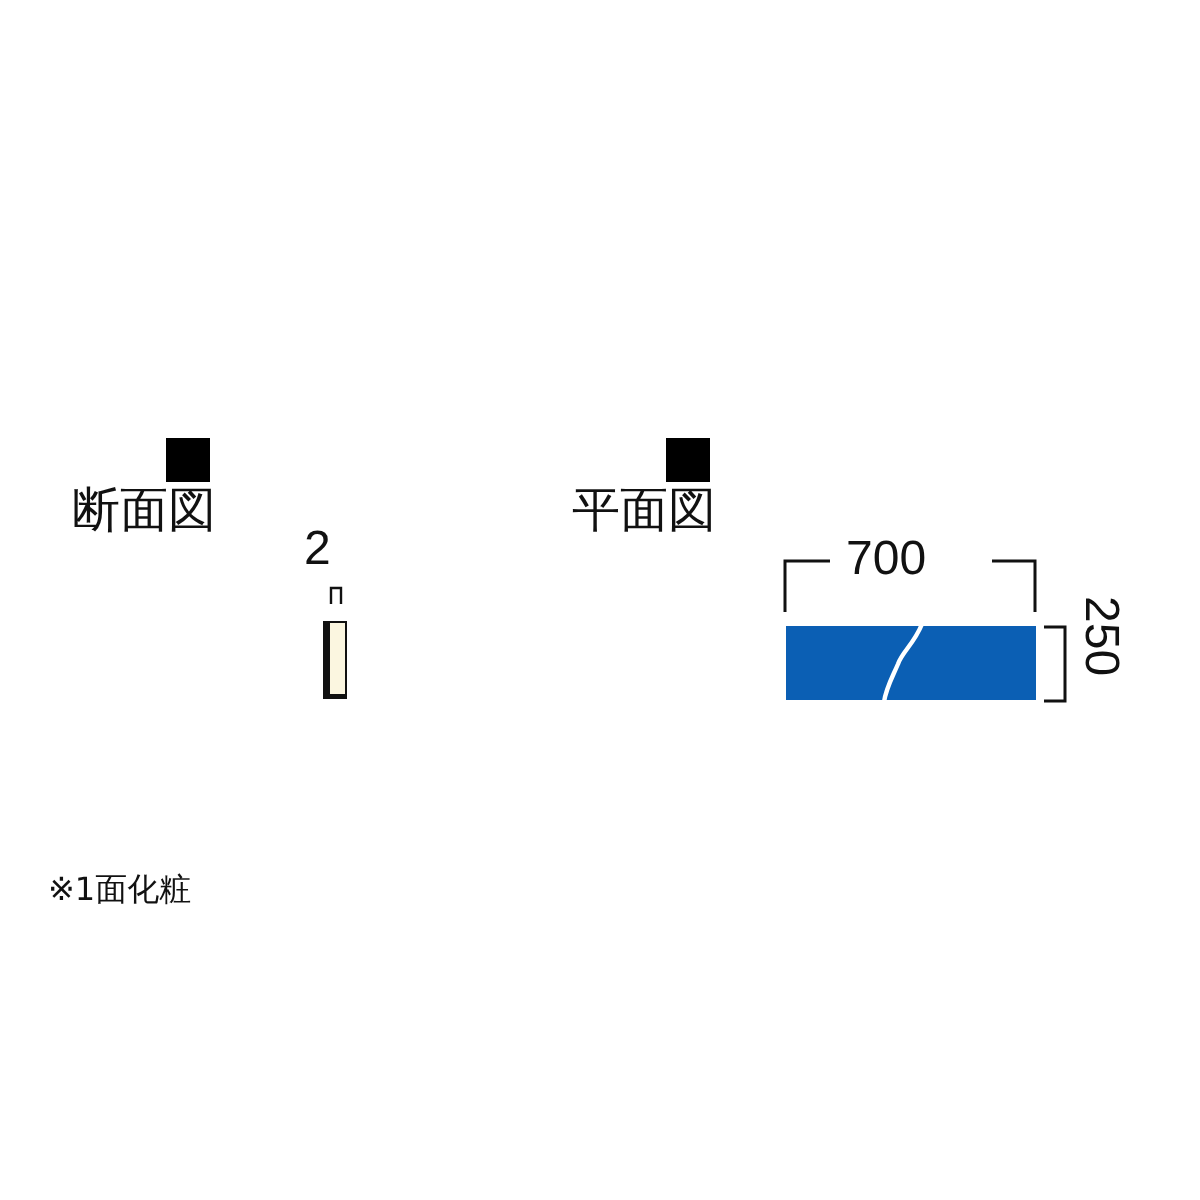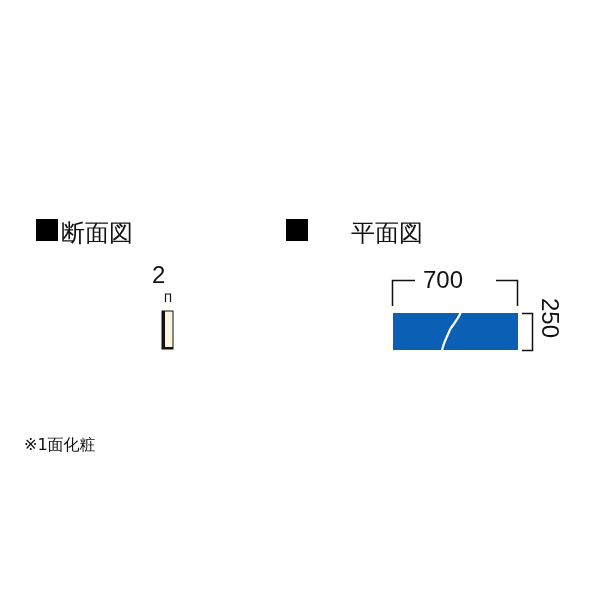--- a/index.html
+++ b/index.html
@@ -1,32 +1,32 @@
 <!DOCTYPE html>
 <html><head>
   <meta charset="utf-8">
   <style>
     html, body { margin: 0; padding: 0; background: #ffffff; }
     body { width: 600px; height: 600px; position: relative; overflow: hidden;
            font-family: "DejaVu Sans", "Liberation Sans", sans-serif; color: #111111; }
-    .heading { position: absolute; font-size: 24px; line-height: 28px; display: flex; align-items: flex-start; white-space: nowrap; }
+    .heading { position: absolute; font-size: 24px; line-height: 28px; display: flex; align-items: flex-end; white-space: nowrap; flex-direction: column; }
     .heading .sq { display: inline-block; width: 22px; height: 22px; background: #000; margin-right: 3px; }
     .dim { position: absolute; font-family: "Liberation Sans", sans-serif; font-size: 24px; line-height: 24px; color: #111; }
     .note { position: absolute; font-size: 16px; line-height: 26px; white-space: nowrap; }
     svg { position: absolute; left: 0; top: 0; }
   </style>
 </head>
 <body>
 
 <div class="heading" style="left:36px; top:219px;">
   <span class="sq"></span>
   <span>断面図</span>
 </div>
 
-<div class="heading" style="left:286px; top:219px;gap:40px;">
+<div class="heading" style="left:286px; top:219px;">
   <span class="sq"></span>
   <span>平面図</span>
 </div>
 
 <div class="dim" style="left:152px; top:263px;">2</div>
 
 <div class="dim" style="left:423px; top:268px;">700</div>
 
 <div class="dim" style="left:527px; top:320px; transform: rotate(90deg); transform-origin: left top; left:562px; top:298px;">250</div>
 

